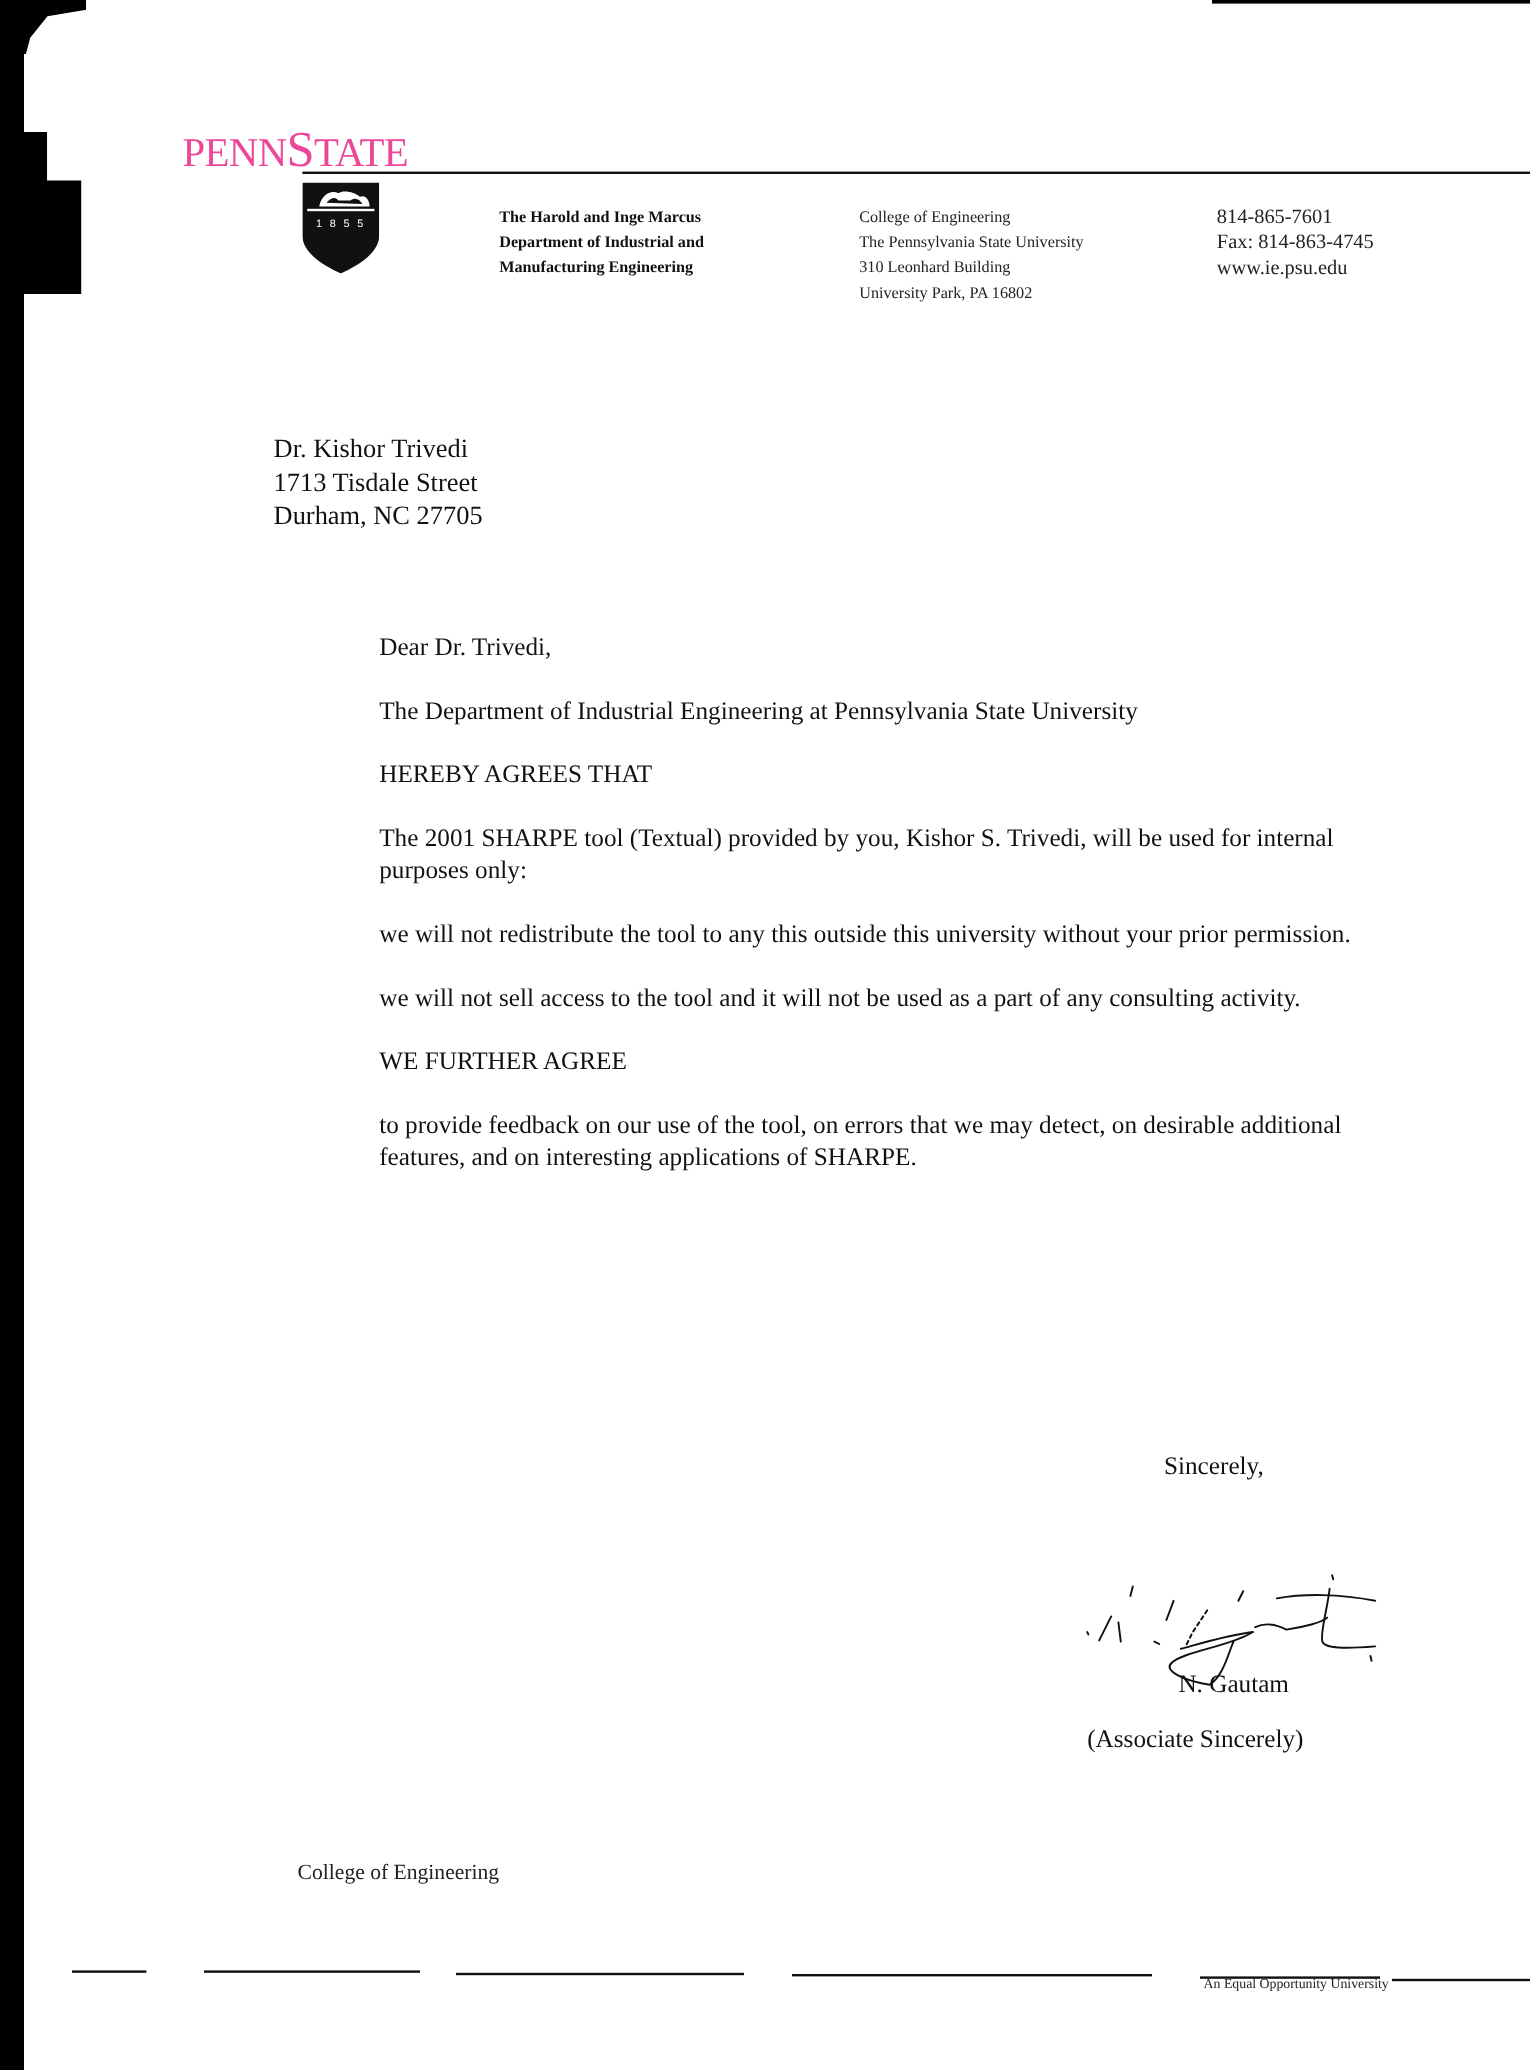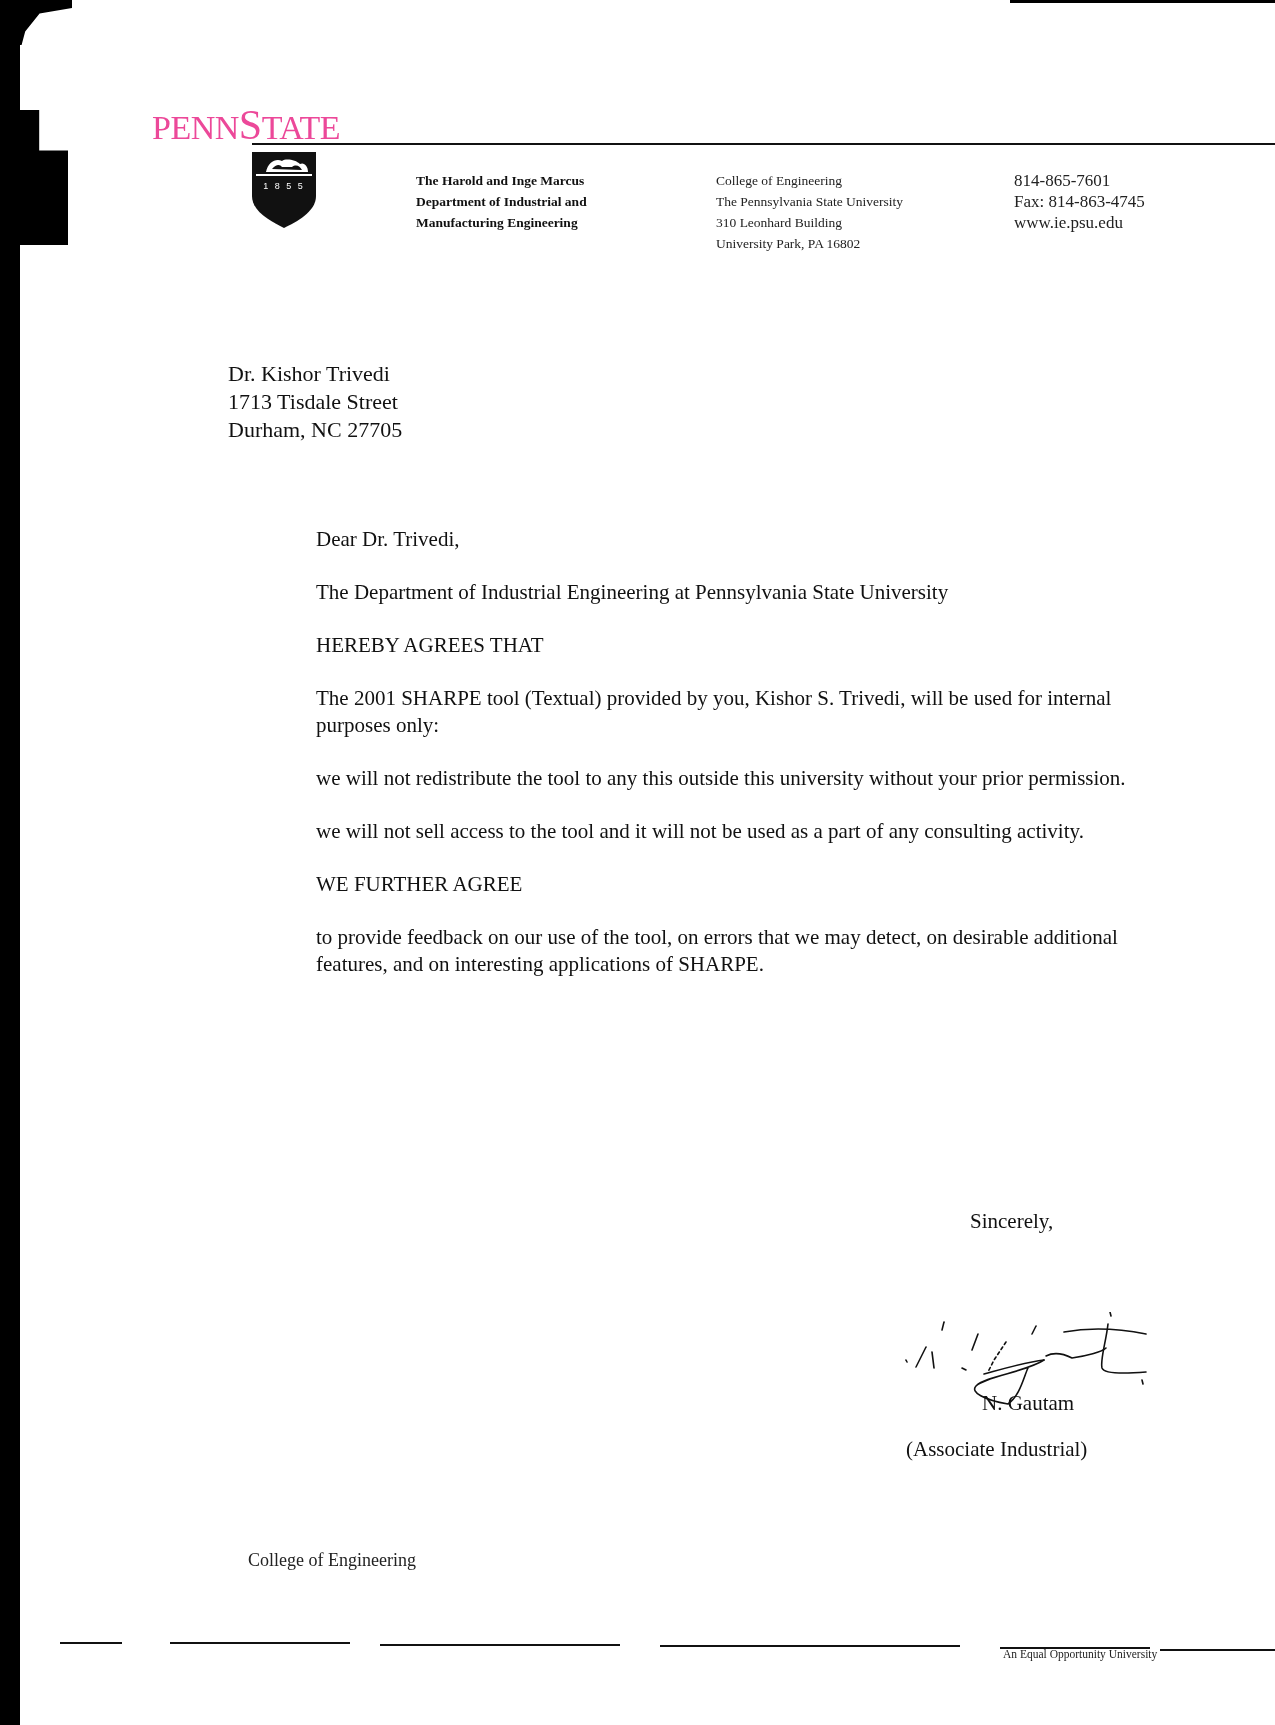--- a/index.html
+++ b/index.html
@@ -118,21 +118,21 @@
     <path d="M148 48 C130 60 90 64 80 74 C74 80 88 88 112 92 C124 84 128 64 132 56"></path>
     <path d="M150 44 C158 40 168 42 176 46 C190 44 206 40 210 36"></path>
     <path d="M168 20 C190 16 220 16 250 22"></path>
     <path d="M212 12 C210 30 204 48 206 56 C208 62 226 62 250 60"></path>
     <path d="M214 0 L215 4"></path>
     <path d="M246 68 L247 72"></path>
   </g>
 </svg>
 
 <div class="abs signer-name">N. Gautam</div>
-<div class="abs signer-title">(Associate Industrial)</div>
+<div class="abs signer-title">(Associate Sincerely)</div>
 
 <div class="abs footer-left">College of Engineering</div>
 <div class="abs footer-right">An Equal Opportunity University</div>
 
 <div class="abs footer-rule" style="left:60px;width:62px;"></div>
 <div class="abs footer-rule" style="left:170px;width:180px;"></div>
 <div class="abs footer-rule" style="left:380px;width:240px;top:1644px;"></div>
 <div class="abs footer-rule" style="left:660px;width:300px;top:1645px;"></div>
 <div class="abs footer-rule" style="left:1000px;width:150px;top:1647px;"></div>
 <div class="abs footer-rule" style="left:1160px;width:115px;top:1649px;"></div>

